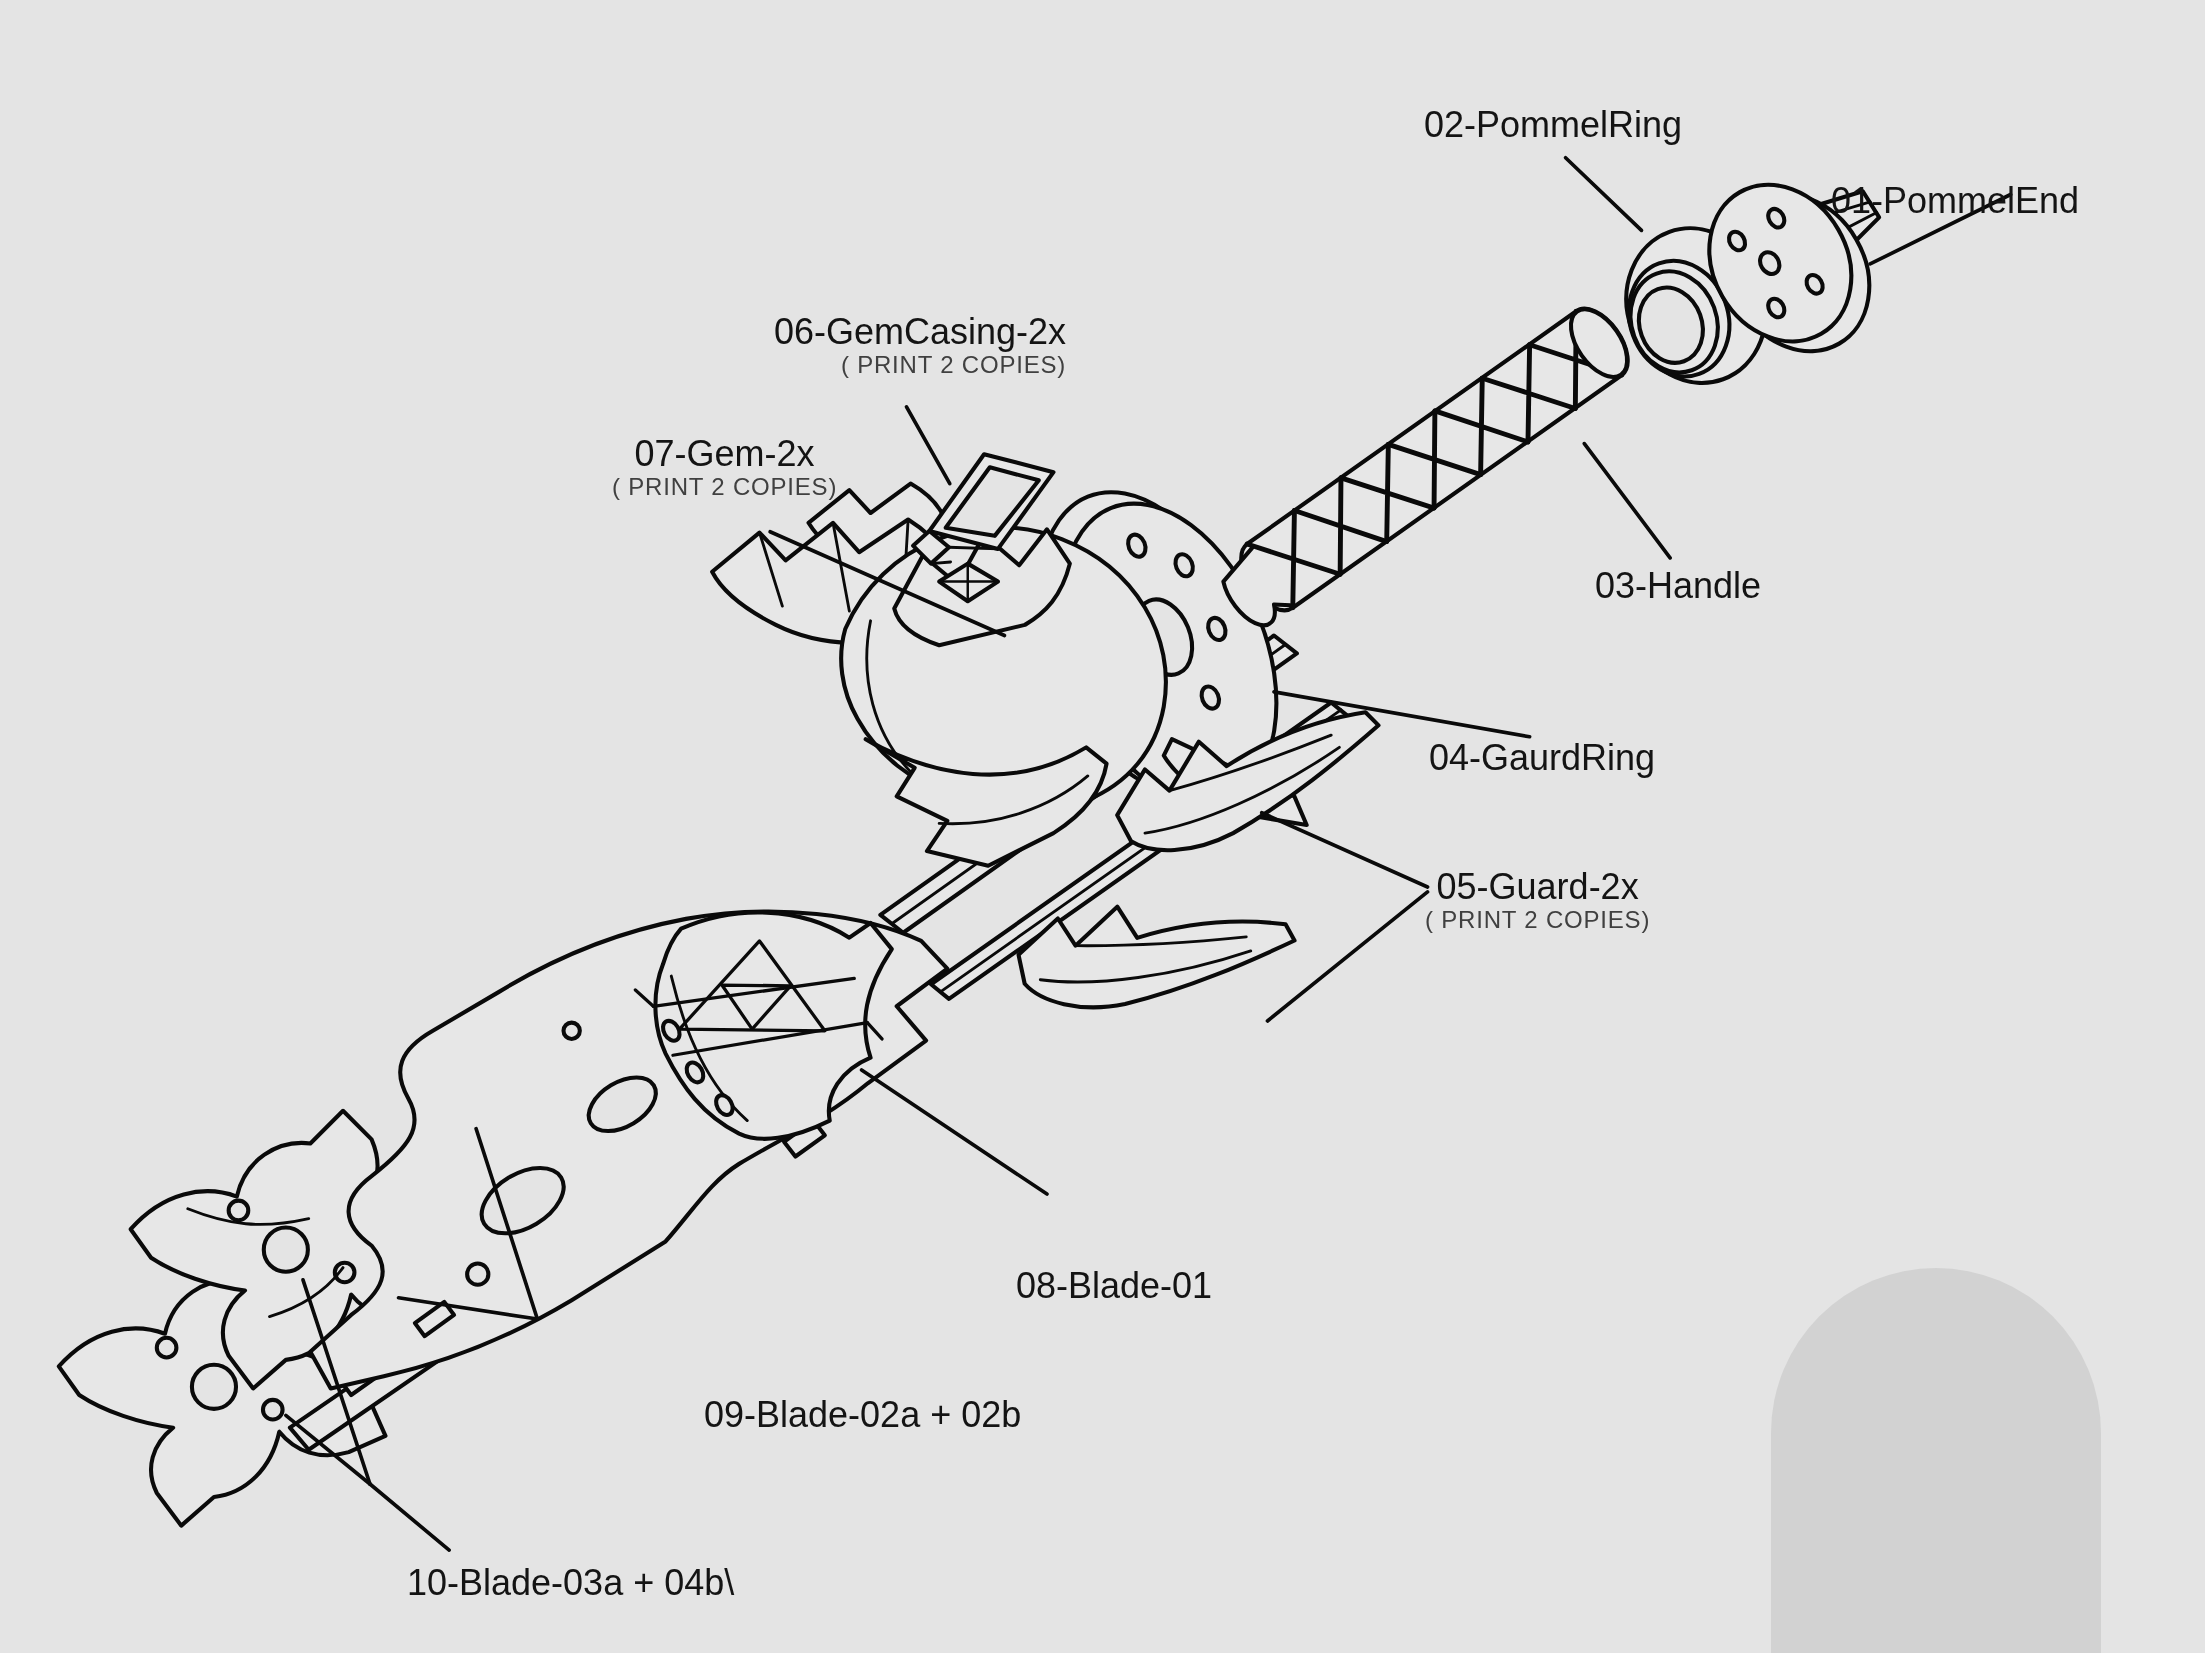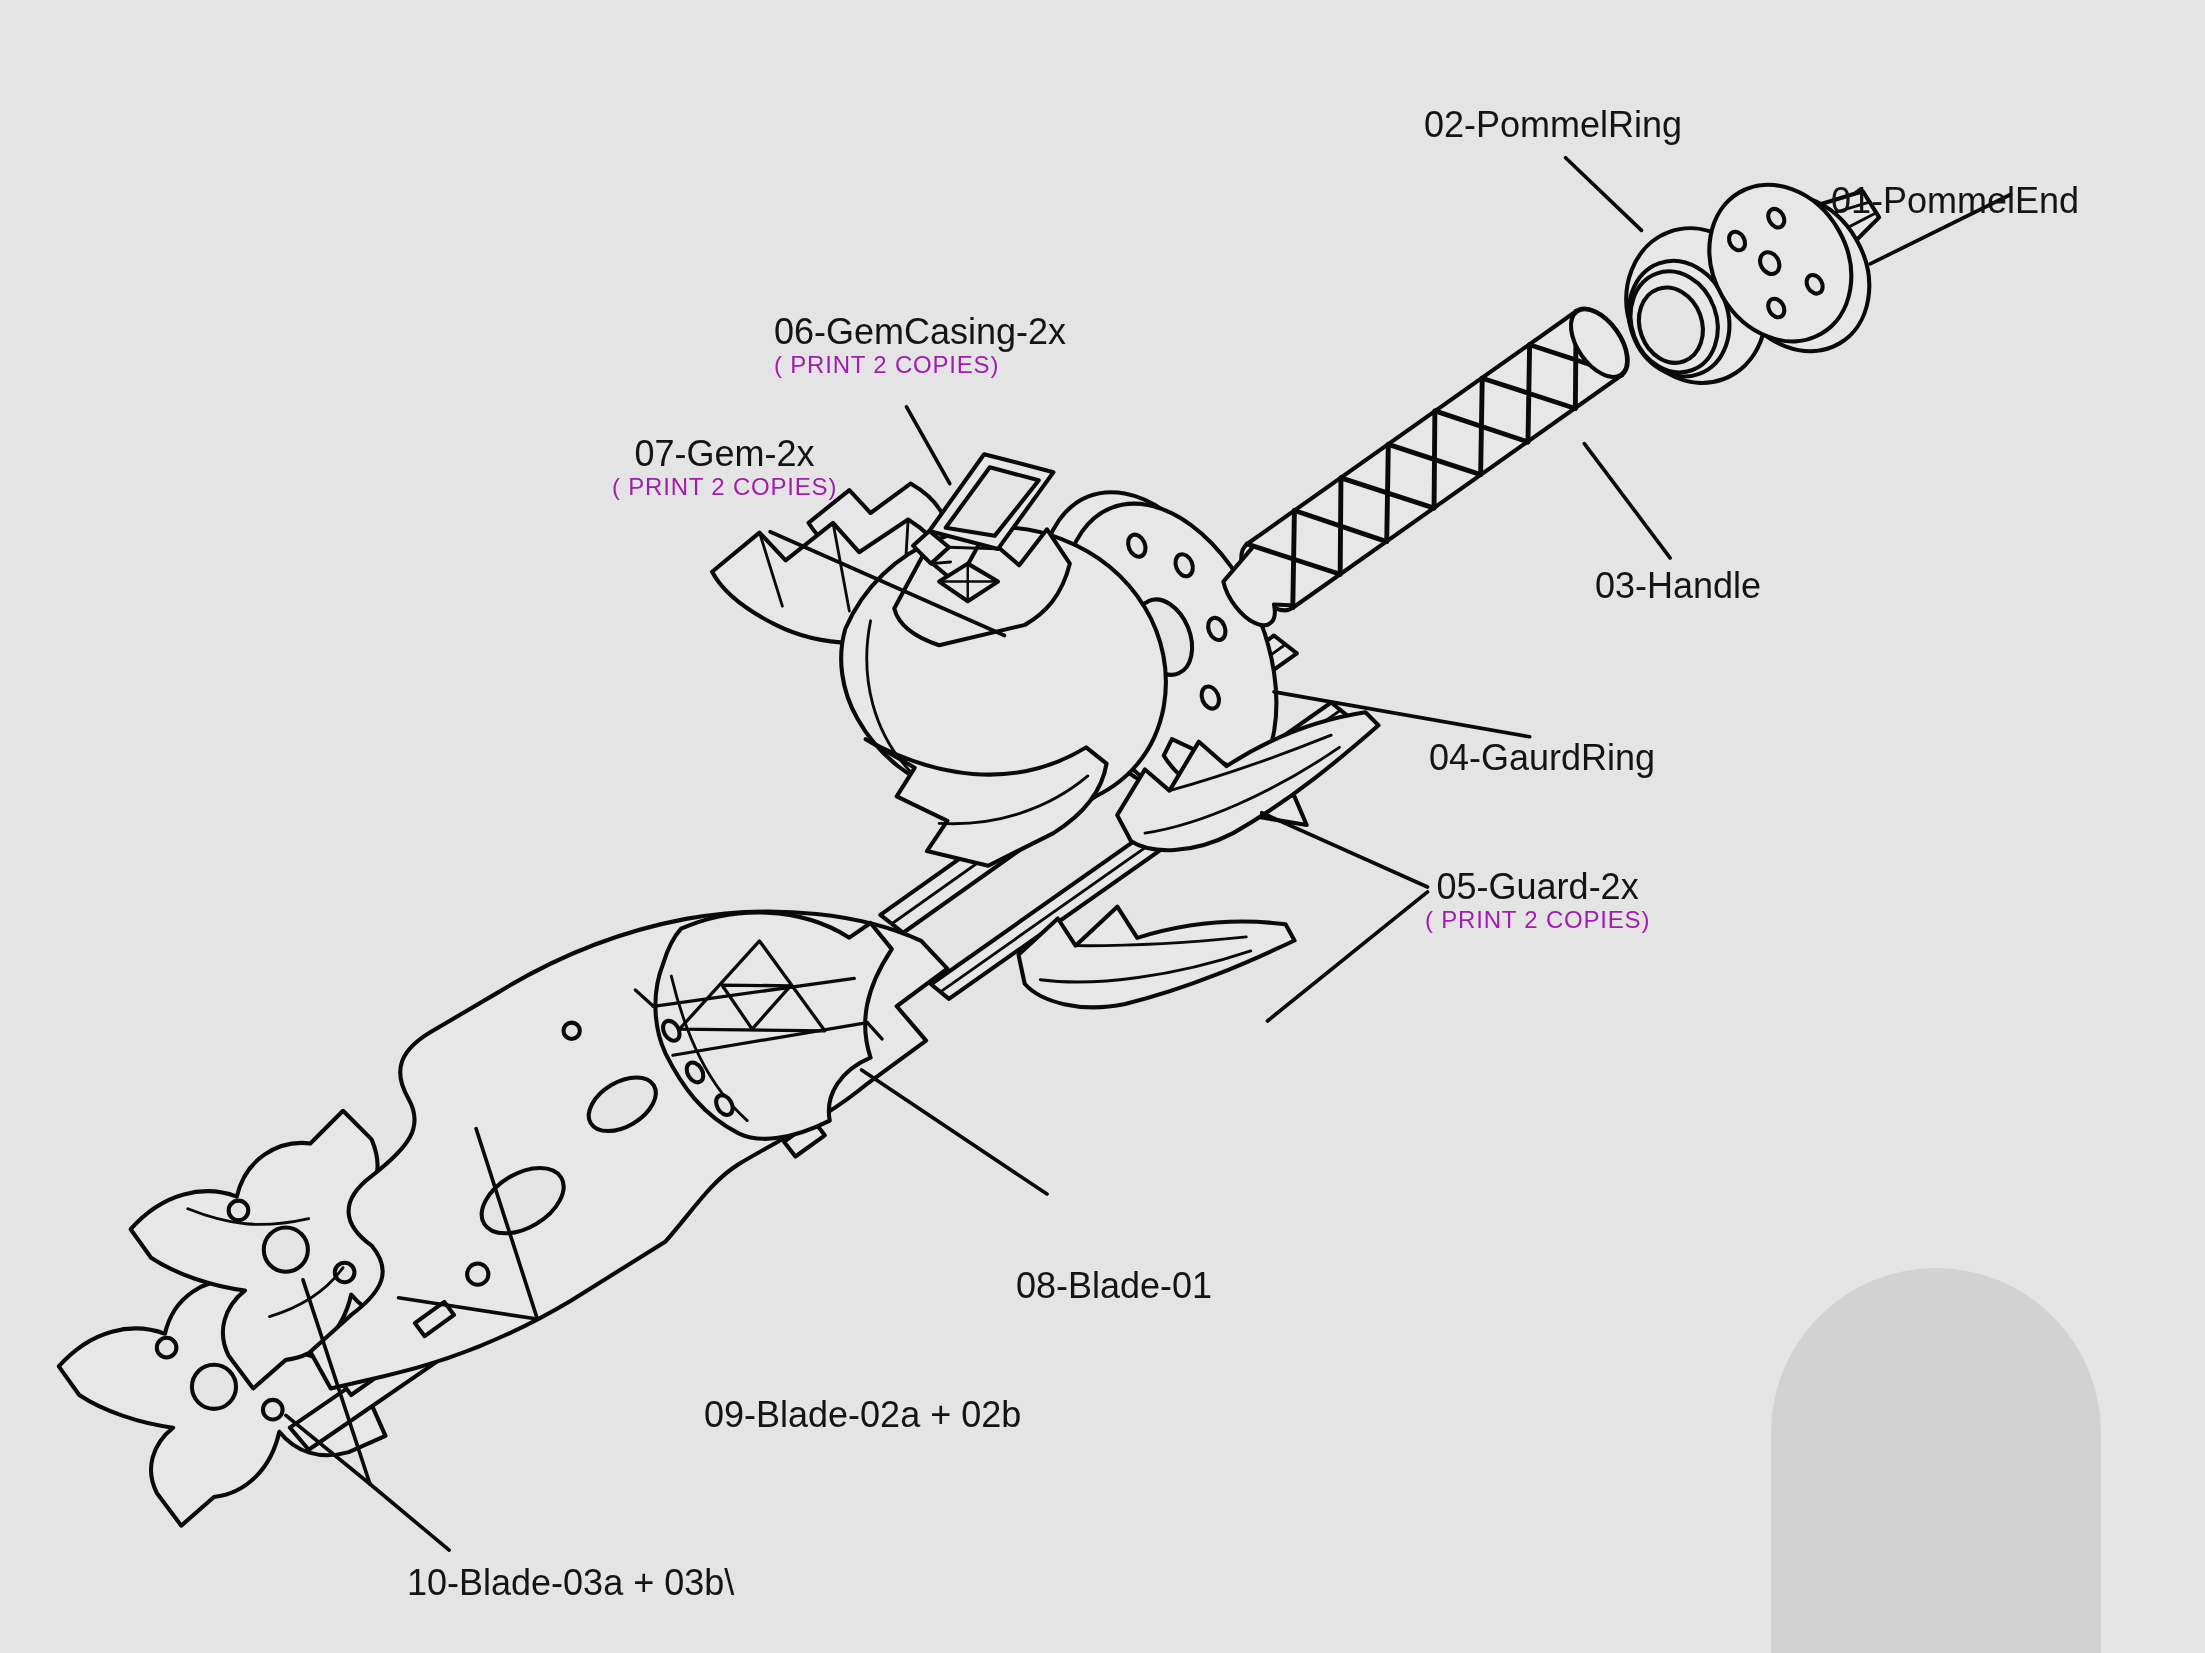--- a/index.html
+++ b/index.html
@@ -3,21 +3,21 @@
 <meta charset="utf-8">
 <style>
   html,body{margin:0;padding:0;}
   body{width:2205px;height:1654px;overflow:hidden;background:#e4e4e4;
        font-family:"Liberation Sans", sans-serif;}
   .stage{position:relative;width:2205px;height:1654px;background:#e4e4e4;}
   svg.artwork{position:absolute;left:0;top:0;}
   .part-label{position:absolute;color:#141414;font-size:36px;line-height:1.12;
               white-space:nowrap;}
   .part-label .note{display:block;font-size:24px;letter-spacing:0.8px;
-                    text-align:left;color:#a21caf;}
+                    text-align:right;color:#404040;}
   .centered{text-align:center;}
   
   .badge-shadow{position:absolute;left:1771px;top:1268px;width:330px;height:386px;
                 background:#d2d2d2;border-radius:165px 165px 0 0;}
   .badge{position:absolute;left:1745px;top:1237px;width:330px;height:417px;
          background:#ffffff;border-radius:165px 165px 0 0;}
   .badge-text{position:absolute;left:0;top:351px;width:330px;text-align:center;
               font-size:59px;font-weight:bold;letter-spacing:1.6px;color:#3b3b3b;}
 </style>
 </head>
@@ -261,19 +261,19 @@
 
   <div class="part-label" style="left:1016px;top:1266px">
     <span>08-Blade-01</span>
   </div>
 
   <div class="part-label" style="left:704px;top:1395px">
     <span>09-Blade-02a + 02b</span>
   </div>
 
   <div class="part-label" style="left:407px;top:1563px">
-    <span>10-Blade-03a + 03b\</span>
+    <span>10-Blade-03a + 04b\</span>
   </div>
 
   <div class="badge-shadow"></div>
 
 </div>
 
 
 </body></html>

